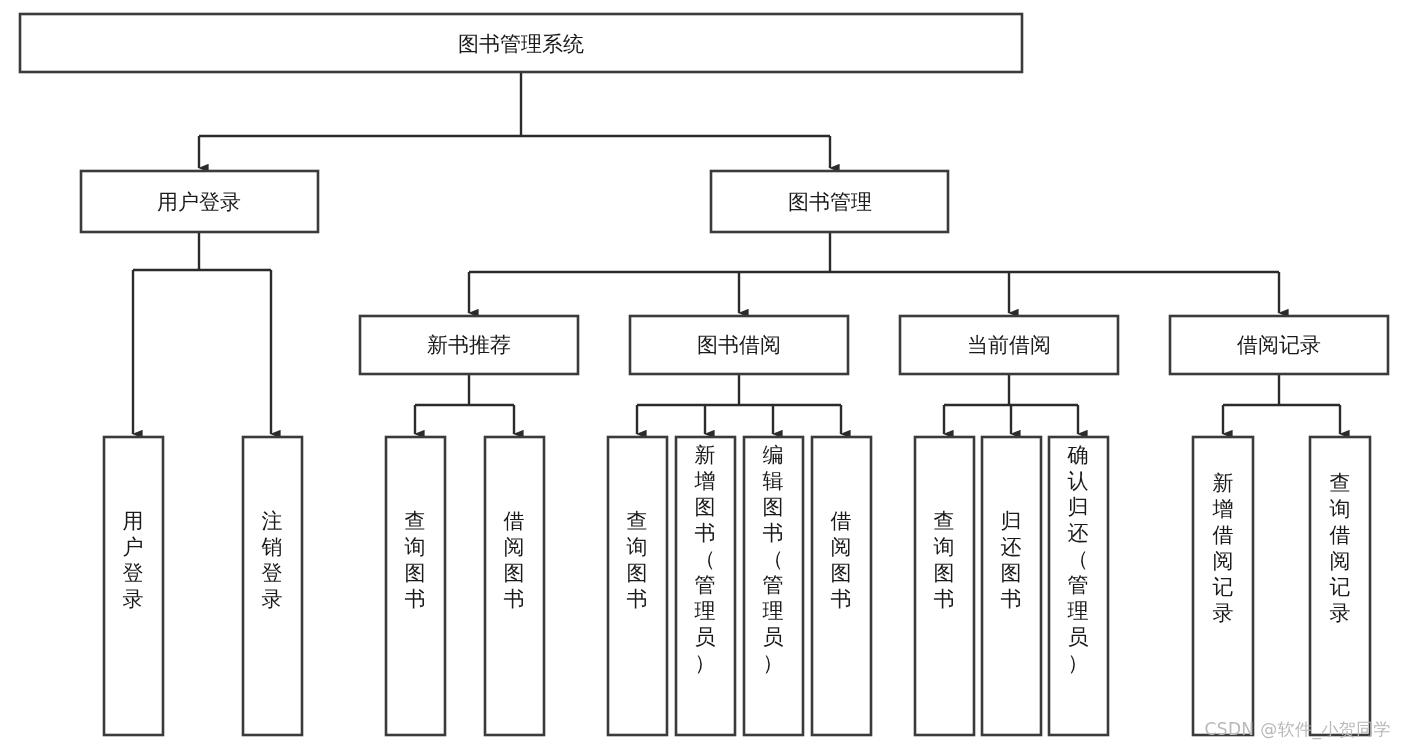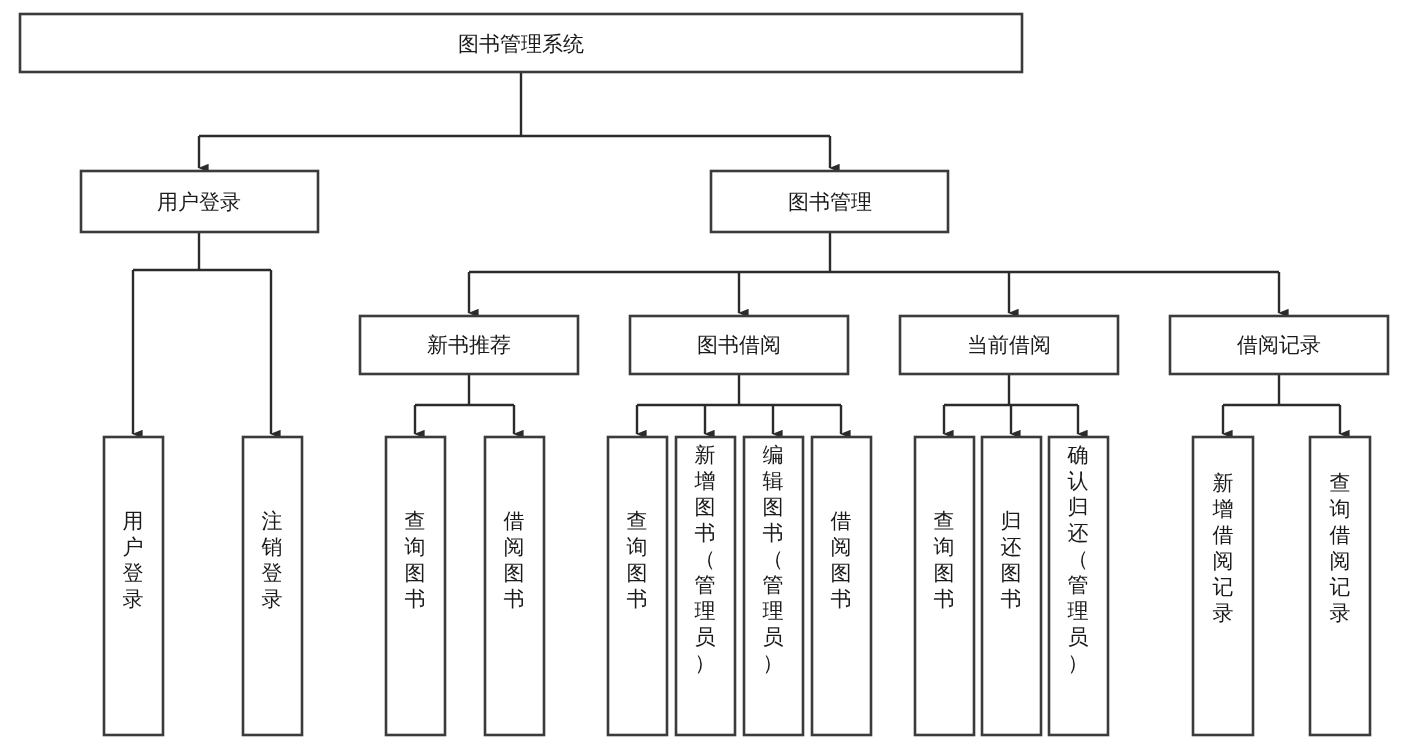--- a/index.html
+++ b/index.html
@@ -208,14 +208,15 @@
       <rect class="node-rect" x="1193" y="437" width="60" height="298"></rect>
       <text class="node-label-vert" x="1223" y="490"><tspan x="1223" y="490" text-anchor="middle">新</tspan><tspan x="1223" y="516" text-anchor="middle">增</tspan><tspan x="1223" y="542" text-anchor="middle">借</tspan><tspan x="1223" y="568" text-anchor="middle">阅</tspan><tspan x="1223" y="594" text-anchor="middle">记</tspan><tspan x="1223" y="620" text-anchor="middle">录</tspan></text>
     </g>
 
     <g>
       <rect class="node-rect" x="1310" y="437" width="60" height="298"></rect>
       <text class="node-label-vert" x="1340" y="490"><tspan x="1340" y="490" text-anchor="middle">查</tspan><tspan x="1340" y="516" text-anchor="middle">询</tspan><tspan x="1340" y="542" text-anchor="middle">借</tspan><tspan x="1340" y="568" text-anchor="middle">阅</tspan><tspan x="1340" y="594" text-anchor="middle">记</tspan><tspan x="1340" y="620" text-anchor="middle">录</tspan></text>
     </g>
   </svg>
 
+  <div class="watermark">CSDN @软件_小贺同学</div>
 
 </div>
 
 </body></html>

